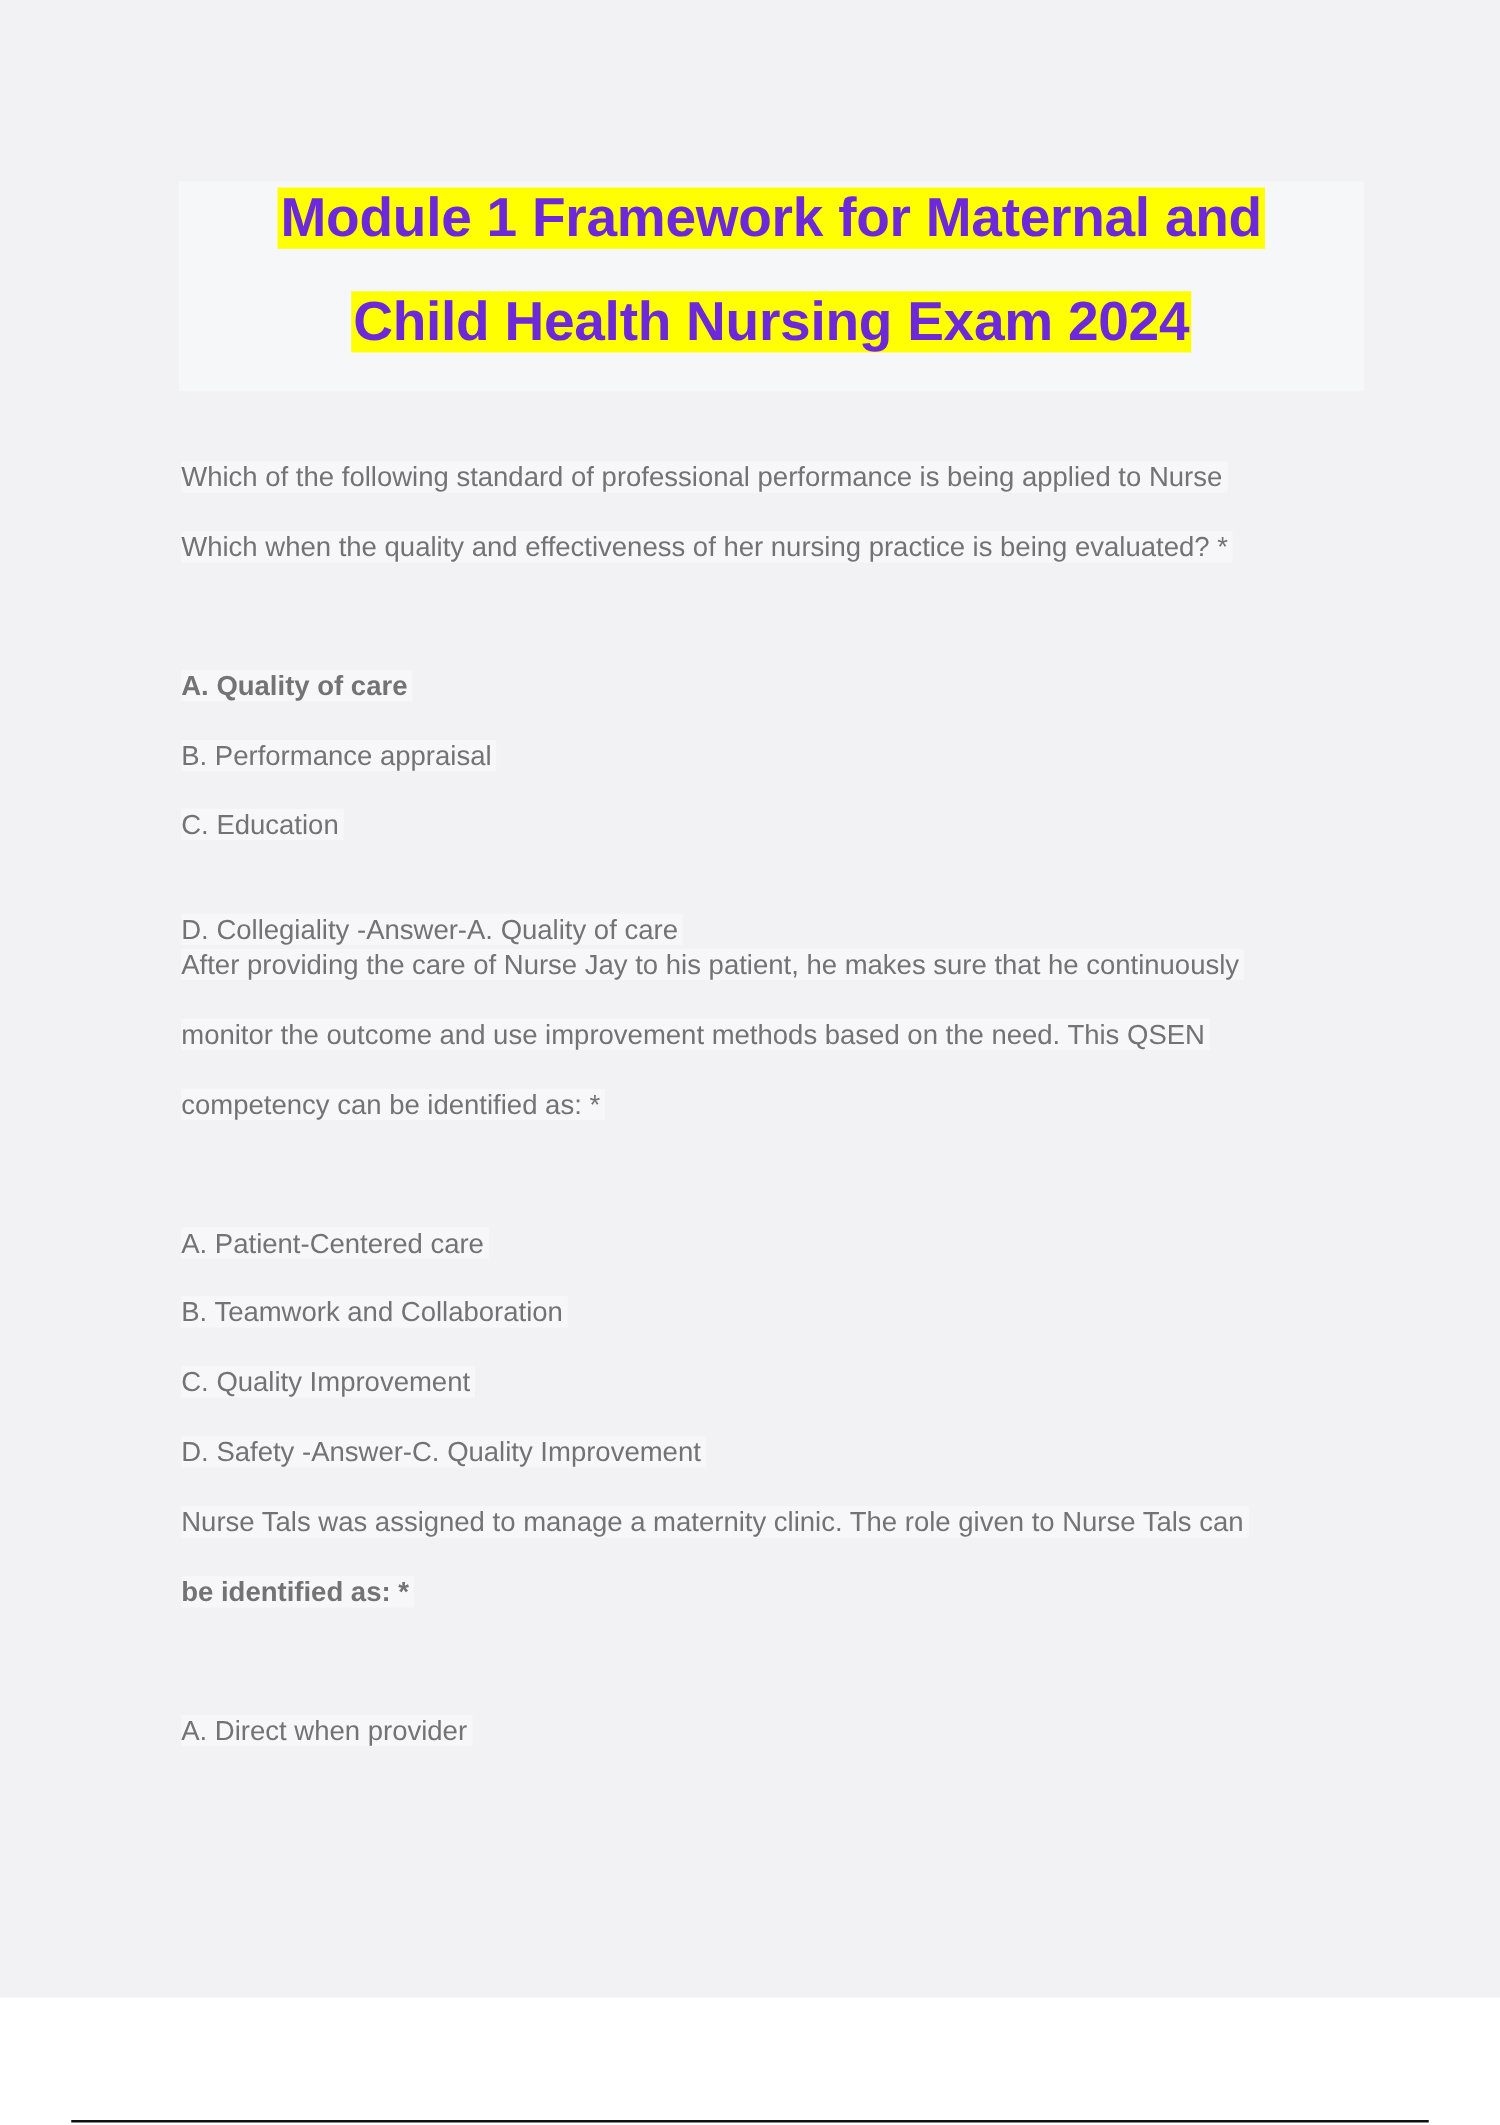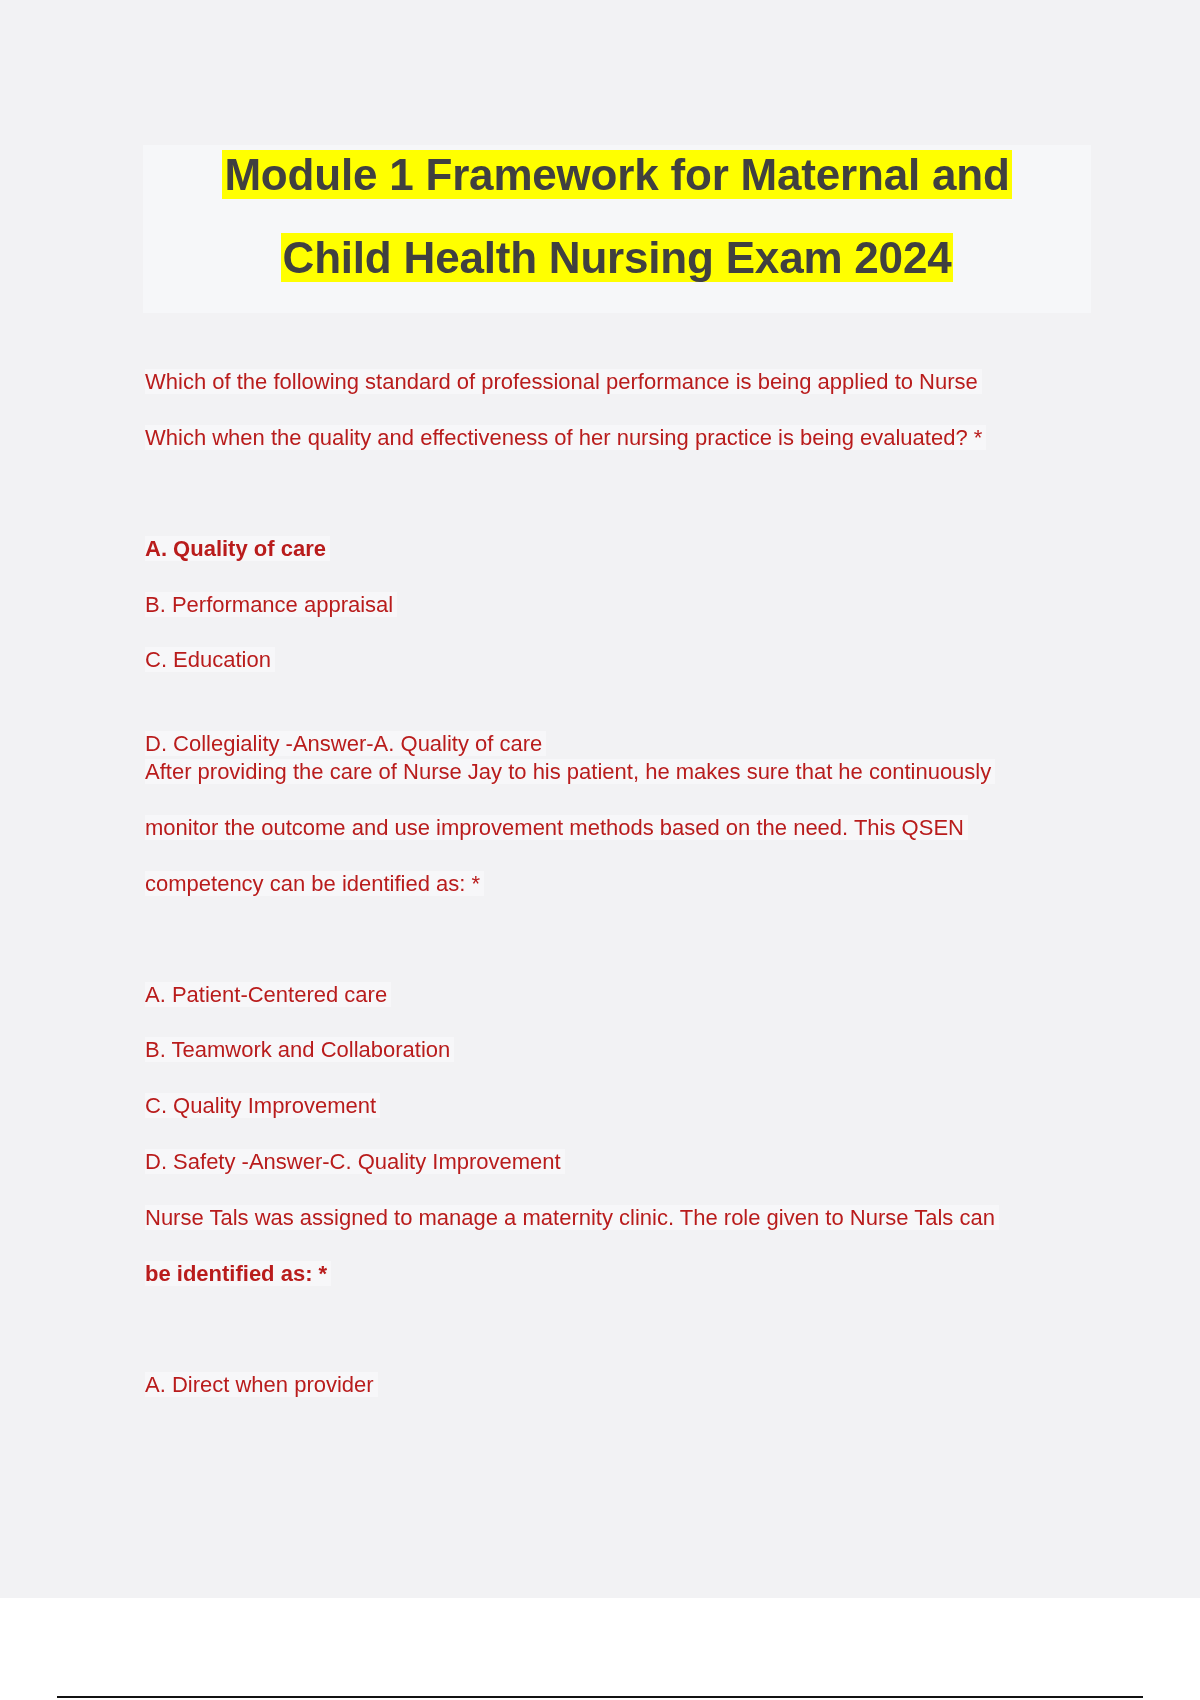--- a/index.html
+++ b/index.html
@@ -16,31 +16,31 @@
     position: absolute; left: 143px; top: 145px; width: 948px; height: 168px;
     background: #f6f7f9;
     text-align: center;
   }
   .title-line {
     position: absolute; left: 0; width: 100%;
     text-align: center;
   }
   .title-line span {
     background: #ffff00;
-    color: #404040;
+    color: #6d28d9;
     font-weight: bold;
     font-size: 44px;
     line-height: 56px;
     padding: 0 2px;
     letter-spacing: -0.2px;
   }
   .line {
     position: absolute; left: 145px;
     font-size: 22px; line-height: 32px;
-    color: #b91c1c;
+    color: #737373;
     white-space: nowrap;
   }
   .line span { background: #f7f7f9; padding-right: 4px; }
   .footer-rule {
     position: absolute; left: 57px; top: 1696px; width: 1086px; height: 2px;
     background: #111;
   }
 </style>
 </head>
 <body>

